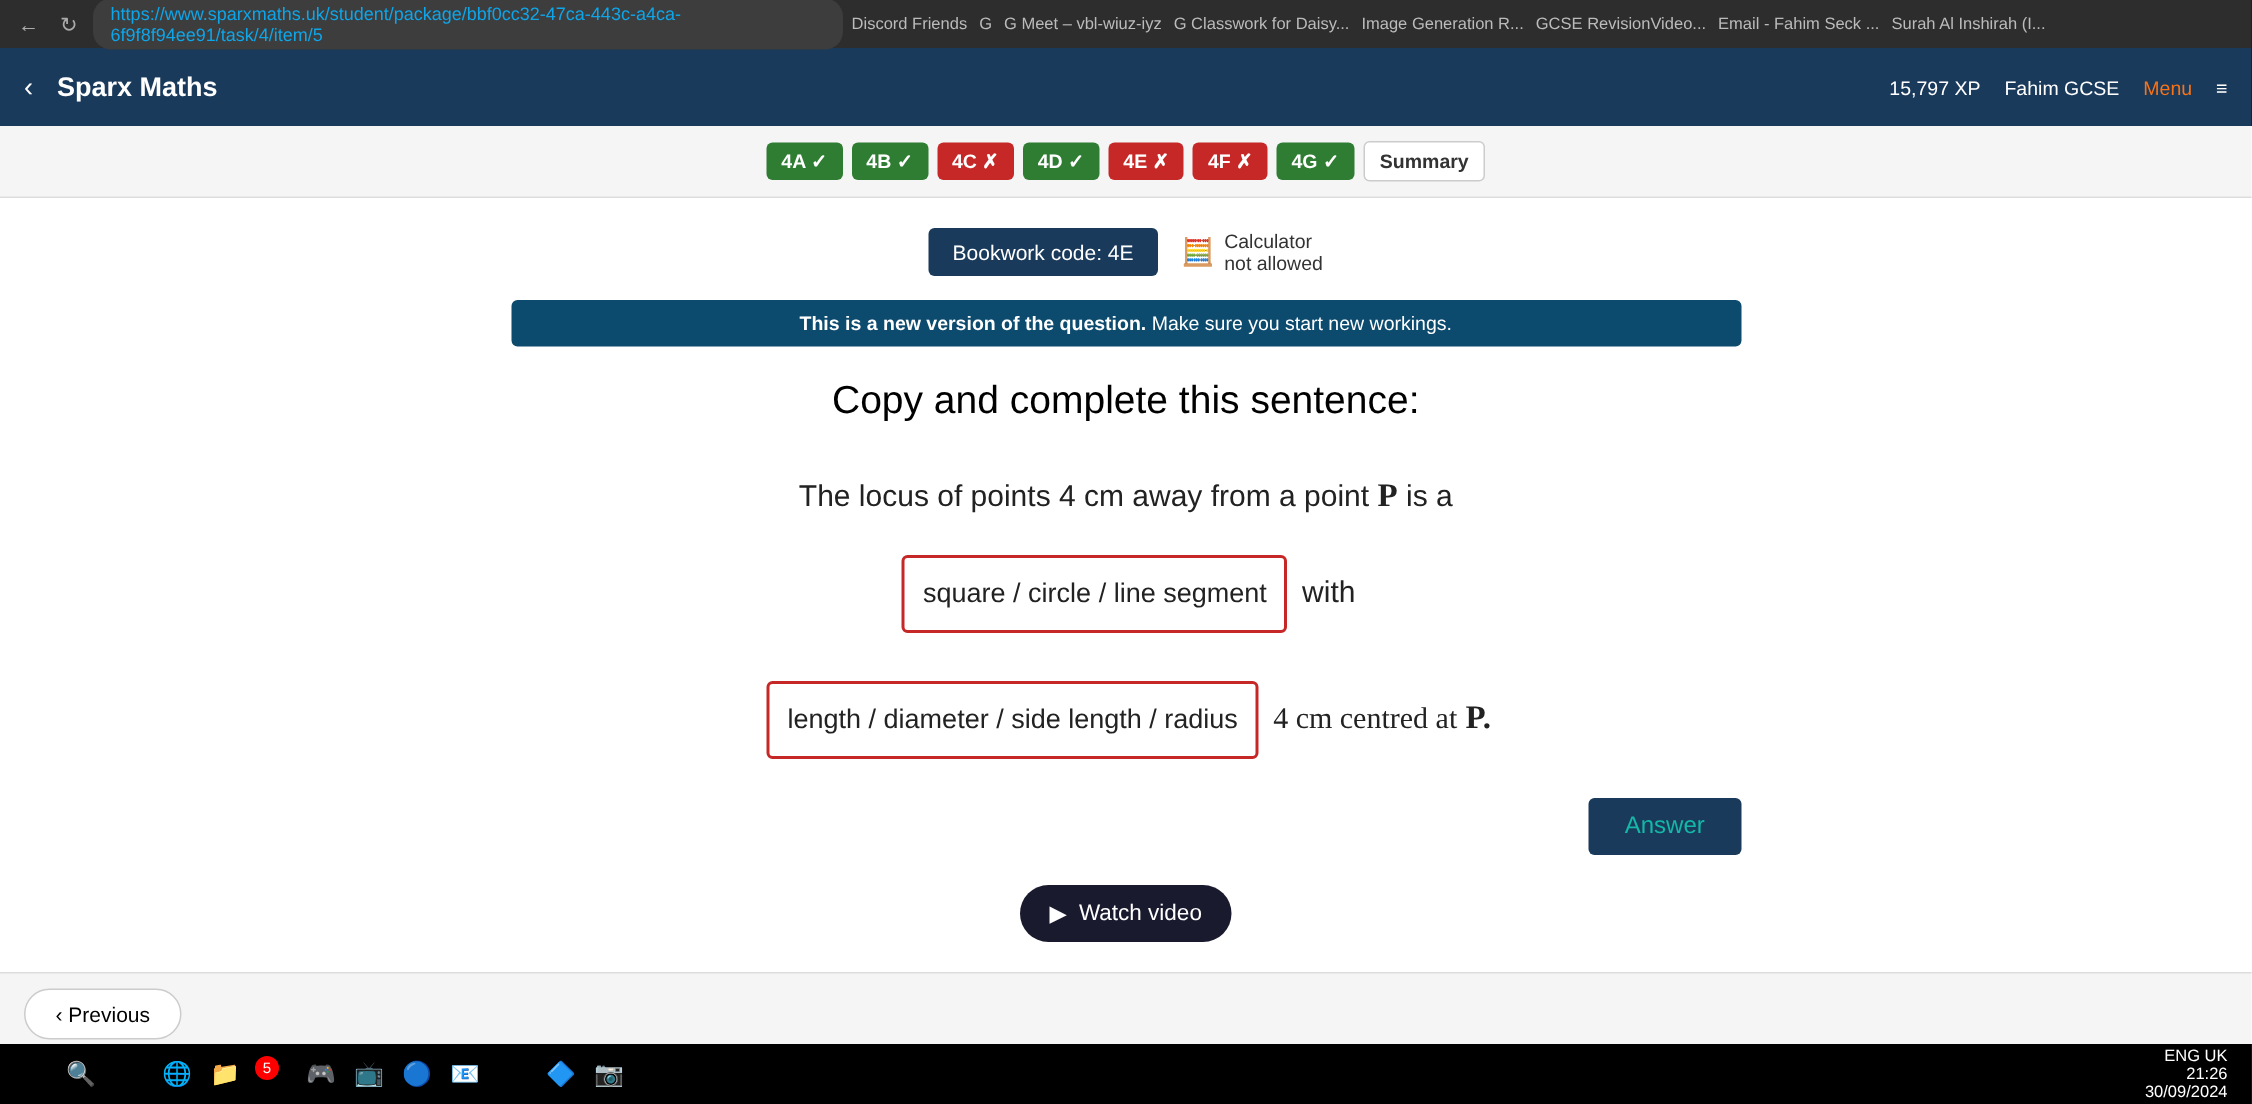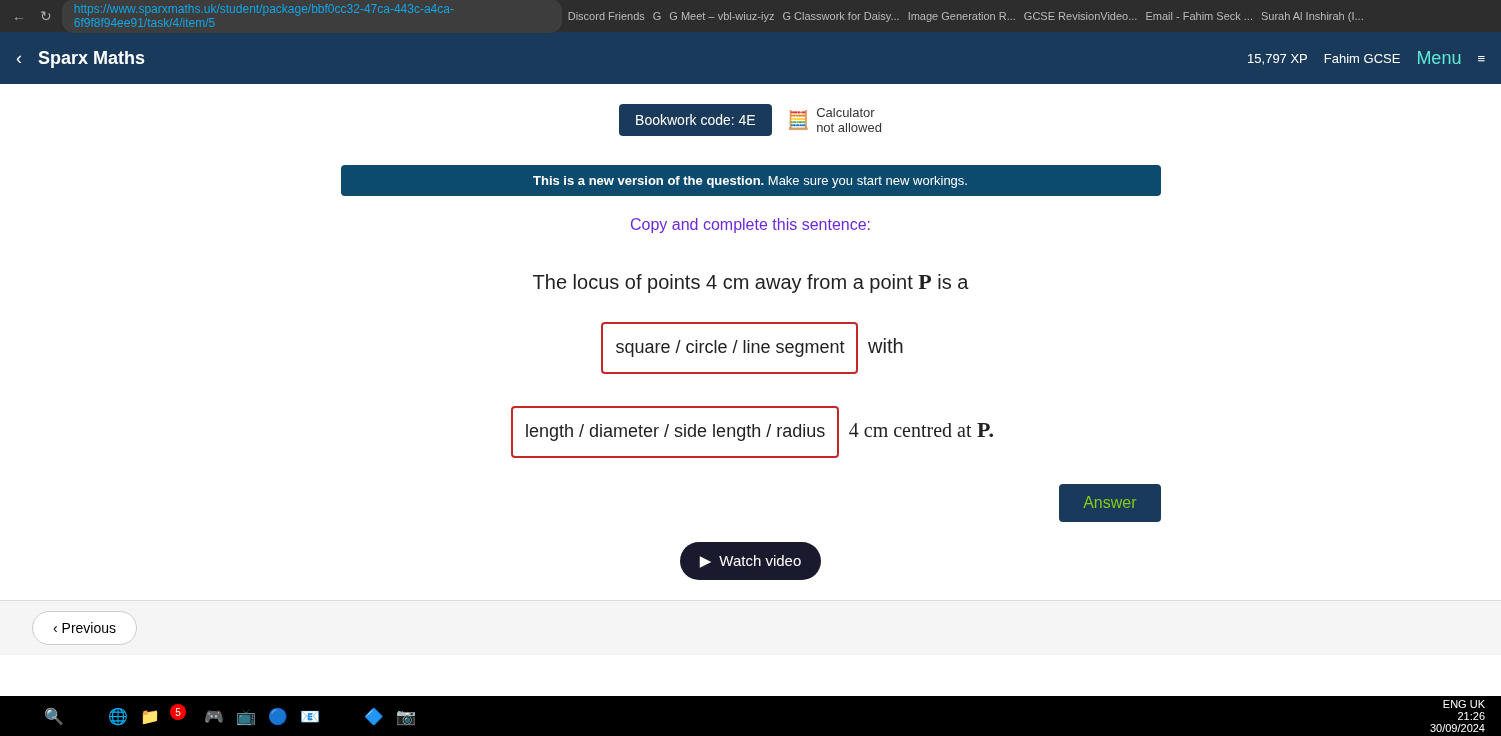--- a/index.html
+++ b/index.html
@@ -81,23 +81,23 @@
     }
     .sparx-xp {
       margin-left: auto;
       color: white;
       font-size: 13px;
       display: flex;
       align-items: center;
       gap: 16px;
     }
     .menu-btn {
-      color: #5eead4;
-      cursor: pointer;
-      font-size: 18px;
+      color: #f97316;
+      cursor: pointer;
+      font-size: 13px;
       display: flex;
       align-items: center;
       gap: 4px;
     }
 
     
     .task-tabs {
       background: #f5f5f5;
       padding: 10px 0;
       display: flex;
@@ -136,21 +136,21 @@
       padding: 20px 40px;
       max-width: 900px;
       margin: 0 auto;
     }
 
     .bookwork-row {
       display: flex;
       align-items: center;
       justify-content: center;
       gap: 16px;
-      margin-bottom: 29px;
+      margin-bottom: 16px;
     }
     .bookwork-code {
       background: #1a3a5c;
       color: white;
       padding: 8px 16px;
       border-radius: 4px;
       font-size: 14px;
     }
     .calculator-badge {
       display: flex;
@@ -172,23 +172,23 @@
       font-size: 13px;
       border-radius: 4px;
       margin-bottom: 20px;
     }
     .new-version-banner strong {
       font-weight: bold;
     }
 
     .question-instruction {
       text-align: center;
-      font-size: 16px;
+      font-size: 26px;
       margin-bottom: 24px;
-      color: #6d28d9;
+      color: #000000;
     }
 
     .question-body {
       text-align: center;
       font-size: 20px;
       line-height: 2.2;
       color: #222;
     }
 
     .dropdown-box {
@@ -208,21 +208,21 @@
       font-size: 20px;
     }
     .point-P {
       font-family: 'Times New Roman', serif;
       font-size: 22px;
       font-weight: bold;
     }
 
     .answer-btn {
       background: #1a3a5c;
-      color: #84cc16;
+      color: #14b8a6;
       border: none;
       padding: 10px 24px;
       border-radius: 4px;
       font-size: 16px;
       cursor: pointer;
       float: right;
       margin-top: 10px;
       text-align: right;
     }
 
@@ -238,21 +238,21 @@
       align-items: center;
       gap: 8px;
       margin: 20px auto 0;
       width: fit-content;
     }
 
     .bottom-nav {
       display: flex;
       justify-content: space-between;
       align-items: center;
-      padding: 10px 32px;
+      padding: 10px 16px;
       background: #f5f5f5;
       border-top: 1px solid #ddd;
     }
     .prev-btn {
       background: white;
       border: 1px solid #ccc;
       border-radius: 20px;
       padding: 8px 20px;
       font-size: 14px;
       cursor: pointer;
@@ -339,20 +339,30 @@
   <div class="sparx-xp">
     <span>15,797 XP</span>
     <span>Fahim GCSE</span>
     <span class="menu-btn">Menu</span>
     <span>≡</span>
   </div>
 </div>
 
 <div class="browser-content">
 
+  <div class="task-tabs">
+    <div class="task-tab green">4A ✓</div>
+    <div class="task-tab green">4B ✓</div>
+    <div class="task-tab red">4C ✗</div>
+    <div class="task-tab green">4D ✓</div>
+    <div class="task-tab red">4E ✗</div>
+    <div class="task-tab red">4F ✗</div>
+    <div class="task-tab green">4G ✓</div>
+    <div class="task-tab summary">Summary</div>
+  </div>
 
   <div class="question-area">
 
     <div class="bookwork-row">
       <div class="bookwork-code">Bookwork code: 4E</div>
       <div class="calculator-badge">
         <span class="calc-icon">🧮</span>
         <div>
           <div>Calculator</div>
           <div>not allowed</div>

